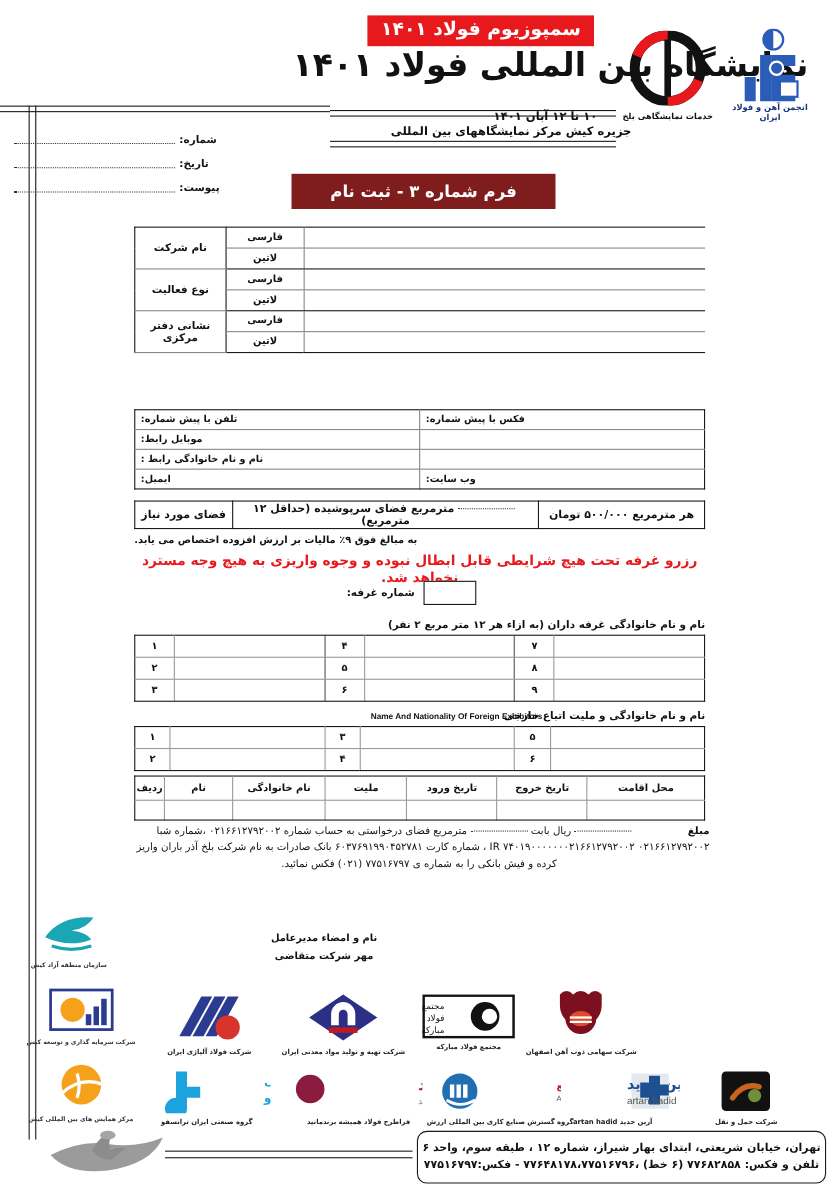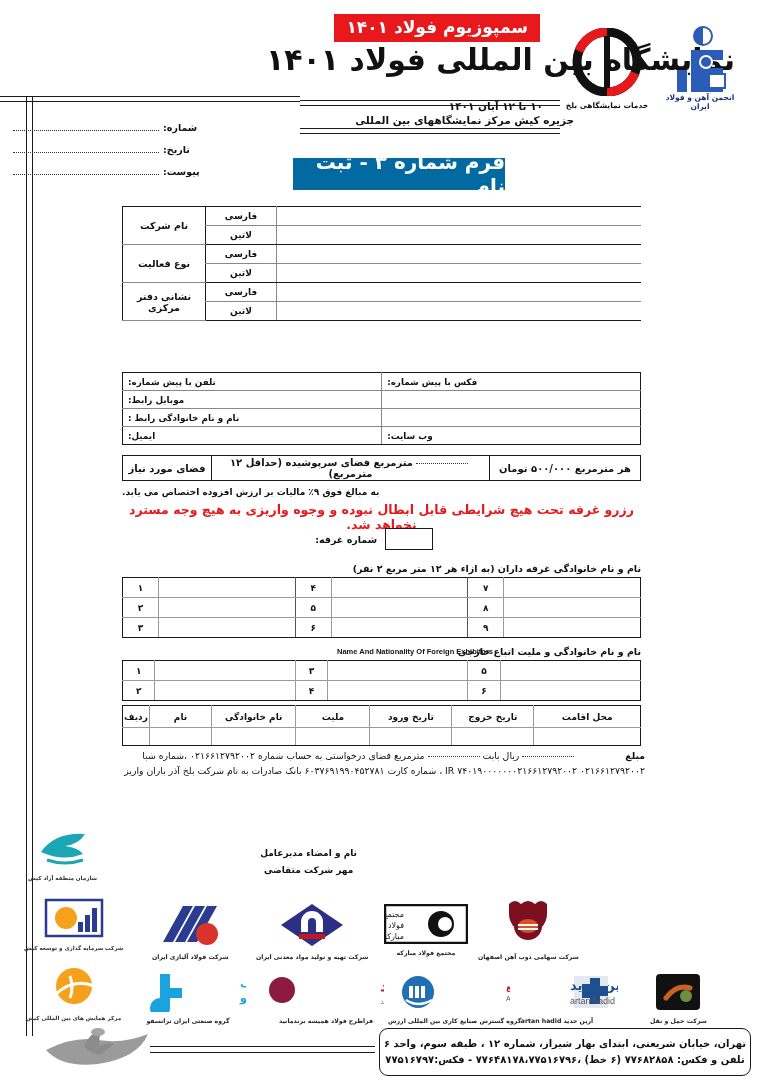--- a/index.html
+++ b/index.html
@@ -44,23 +44,23 @@
      font-size:7.5px;font-weight:bold;color:#111;}
 
   
   .meta{position:absolute;right:560px;top:122px;width:190px;}
   .meta-row{display:flex;align-items:flex-end;justify-content:flex-start;margin-bottom:11px;}
   .meta-lbl{font-size:9.5px;font-weight:bold;white-space:nowrap;width:40px;text-align:left;}
   .meta-dots{flex:1;border-bottom:1.3px dotted #333;margin:0 4px 2px 0;height:8px;}
 
   
   .form-title{
-    position:absolute;right:258px;top:158px;width:212px;height:32px;
-    background:#0369a1;color:#fff;display:flex;align-items:center;justify-content:center;
-    font-size:20px;font-weight:bold;
+    position:absolute;right:258px;top:158px;width:240px;height:32px;
+    background:#7f1d1d;color:#fff;display:flex;align-items:center;justify-content:center;
+    font-size:15px;font-weight:bold;
   }
 
   
   table{border-collapse:collapse;}
   .tbl{position:absolute;font-size:9px;}
   .tbl td{border:1px solid #888;height:18px;padding:0 5px;vertical-align:middle;}
 
   
   #info-table{right:122px;top:206px;width:519px;}
   #info-table table{width:519px;}
@@ -142,21 +142,21 @@
   .pay{position:absolute;right:118px;top:748px;width:528px;font-size:9.3px;line-height:15px;}
   .pay .l1{text-align:right;white-space:nowrap;}
   .pay .l2,.pay .l3{text-align:center;}
   .pay .l4{text-align:center;margin-top:2px;}
   .email{font-family:"Liberation Sans",sans-serif;font-weight:bold;font-size:11.5px;
          letter-spacing:0px;direction:ltr;display:inline-block;}
   .mob{font-size:8.6px;display:inline-block;margin-right:10px;}
   .sara{font-size:8.6px;display:inline-block;margin-right:10px;}
 
   
-  .sign{position:absolute;right:406px;top:845px;text-align:center;font-size:9px;
+  .sign{position:absolute;right:420px;top:845px;text-align:center;font-size:9px;
         font-weight:bold;line-height:17px;}
 
   
   .footer-box{position:absolute;right:12px;top:1028px;width:370px;height:46px;
      border:1.6px solid #1a1a1a;border-radius:9px;background:#fff;
      display:flex;flex-direction:column;align-items:center;justify-content:center;
      font-size:10px;font-weight:bold;line-height:16px;}
   .eagle{position:absolute;right:605px;top:1026px;width:120px;height:46px;}
 
   
@@ -387,20 +387,21 @@
   </div>
 
   <div class="pay">
     <div class="l1">
       <span style="float:right;font-weight:bold;">مبلغ</span>
       <span style="display:inline-block;margin-right:48px;">
         <span class="dots-inline"></span><span>ریال بابت</span><span class="dots-inline"></span><span>مترمربع فضای درخواستی به حساب شماره ۰۲۱۶۶۱۲۷۹۲۰۰۲ ،شماره شبا</span>
       </span>
     </div>
     <div class="l2" style="text-align:right;">۰۲۱۶۶۱۲۷۹۲۰۰۲ IR ۷۴۰۱۹۰۰۰۰۰۰۰۲۱۶۶۱۲۷۹۲۰۰۲ ، شماره کارت ۶۰۳۷۶۹۱۹۹۰۴۵۲۷۸۱ بانک صادرات به نام شرکت بلخ آذر باران واریز</div>
+    <div class="l3">کرده و فیش بانکی را به شماره ی ۷۷۵۱۶۷۹۷ (۰۲۱) فکس نمائید.</div>
   </div>
 
   <div class="sign">
     <div>نام و امضاء مدیرعامل</div>
     <div>مهر شرکت متقاضی</div>
   </div>
 
   <div class="side-logos">
     <div class="sl" style="left:18px;top:0px;">
       <svg viewBox="0 0 60 44" width="60" height="44" aria-hidden="true">

